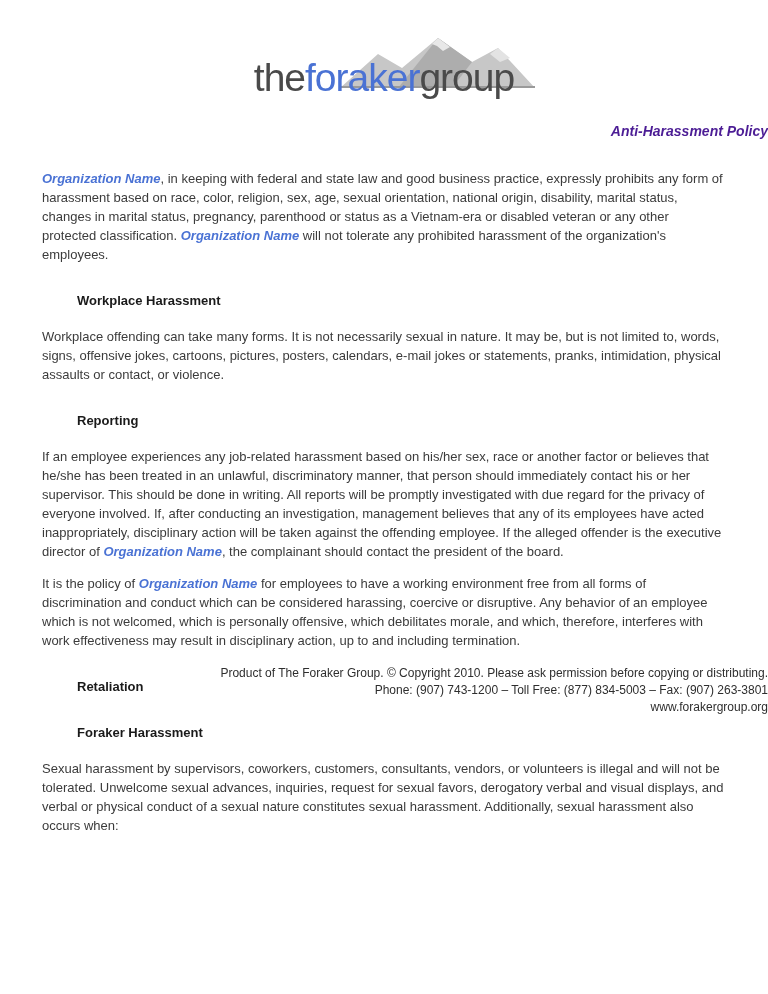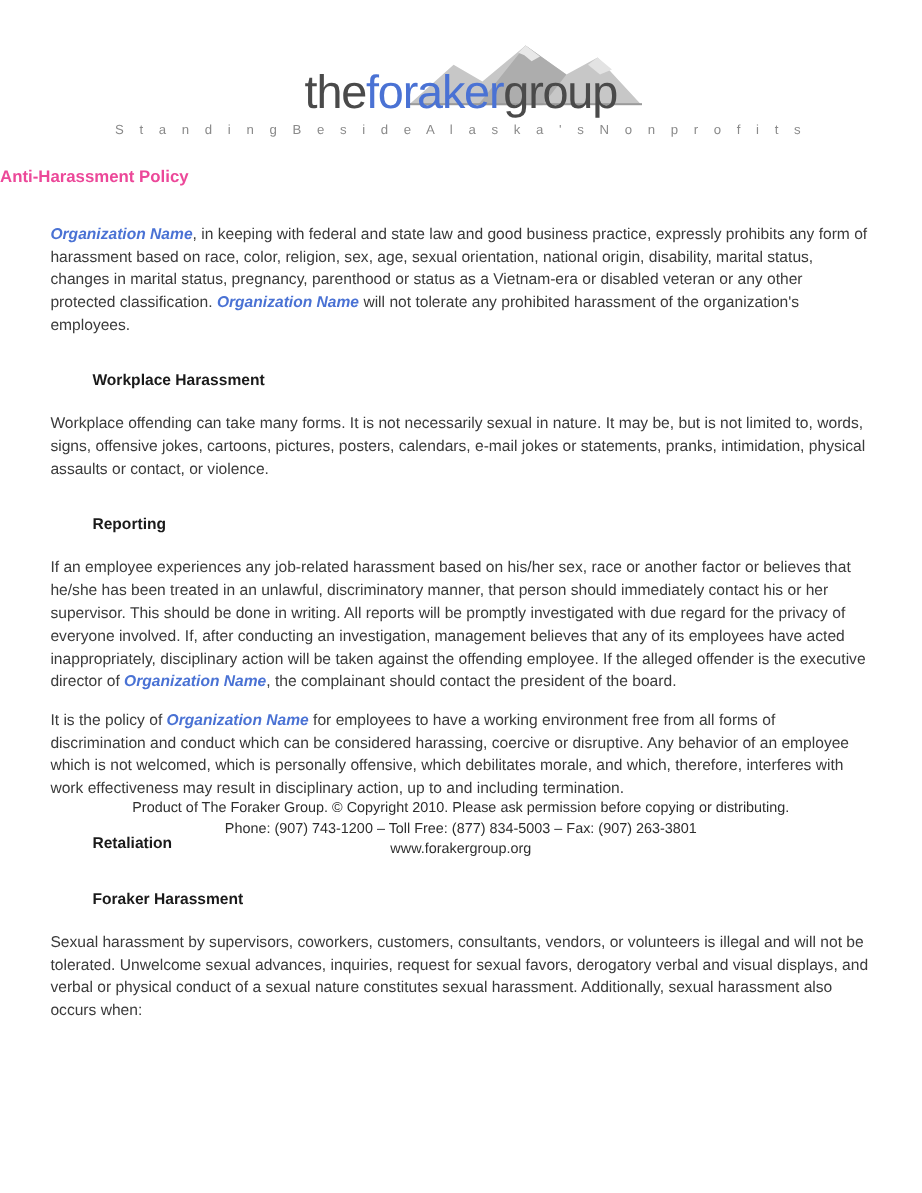--- a/index.html
+++ b/index.html
@@ -47,24 +47,25 @@
     z-index: 1;
     margin-top: 4px;
     font-size: 11px;
     letter-spacing: 5px;
     color: var(--tagline-gray, #8a8a8a);
   }
 
   
   .doc-title {
     margin-top: 24px;
-    text-align: left;
+    text-align: right;
     font-size: 14px;
     font-weight: bold;
-    color: #ec4899;
+    font-style: italic;
+    color: #4c1d95;
   }
 
   
   .content {
     padding: 0 42px;
     margin-top: 30px;
     font-size: 13px;
     line-height: 19px;
   }
   .content p { margin-bottom: 13px; }
@@ -81,21 +82,21 @@
     font-weight: bold;
     font-style: italic;
   }
 
   
   .footer {
     position: absolute;
     left: 0;
     bottom: 38px;
     width: 100%;
-    text-align: center;
+    text-align: right;
     font-size: 12px;
     line-height: 17px;
     color: #2e2e2e;
   }
 </style>
 </head>
 <body>
 
 <div class="page">
 
@@ -105,21 +106,20 @@
         <polygon points="0,56 38,22 62,36 98,6 132,30 158,16 195,56" fill="#c7c7c7"></polygon>
         <polygon points="58,56 98,6 132,30 112,56" fill="#adadad"></polygon>
         <polygon points="92,12 98,6 110,15 103,19 97,14" fill="#e8e8e8"></polygon>
         <polygon points="150,22 158,16 170,26 160,30" fill="#e3e3e3"></polygon>
         <rect x="0" y="54" width="195" height="2" fill="#9a9a9a"></rect>
       </svg>
     </div>
     <div class="logo-text">
       <span class="lg-gray">the</span><span class="lg-blue">foraker</span><span class="lg-gray">group</span>
     </div>
-    <div class="tagline">S t a n d i n g   B e s i d e   A l a s k a ' s   N o n p r o f i t s</div>
   </header>
 
   <h1 class="doc-title">Anti-Harassment Policy</h1>
 
   <main class="content">
 
     <p><span class="org">Organization Name</span><span>, in keeping with federal and state law and good business practice, expressly prohibits any form of harassment based on race, color, religion, sex, age, sexual orientation, national origin, disability, marital status, changes in marital status, pregnancy, parenthood or status as a Vietnam-era or disabled veteran or any other protected classification. </span><span class="org">Organization Name</span><span> will not tolerate any prohibited harassment of the organization's employees.</span></p>
 
     <h2>Workplace Harassment</h2>
     <p>Workplace offending can take many forms. It is not necessarily sexual in nature. It may be, but is not limited to, words, signs, offensive jokes, cartoons, pictures, posters, calendars, e-mail jokes or statements, pranks, intimidation, physical assaults or contact, or violence.</p>

